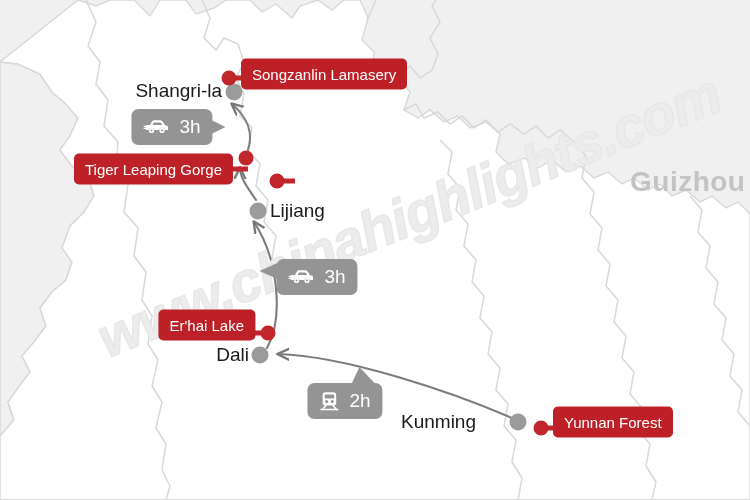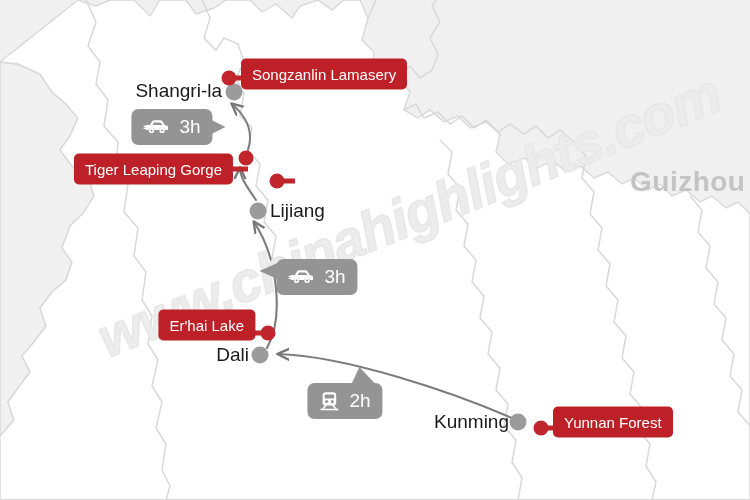--- a/index.html
+++ b/index.html
@@ -197,21 +197,21 @@
   <div class="city-dot" style="left:234px;top:92px"></div>
   <div class="city-name left-of" style="left:222px;top:91px">Shangri-la</div>
 
   <div class="city-dot" style="left:258px;top:211px"></div>
   <div class="city-name right-of" style="left:270px;top:211px">Lijiang</div>
 
   <div class="city-dot" style="left:260px;top:355px"></div>
   <div class="city-name left-of" style="left:249px;top:355px">Dali</div>
 
   <div class="city-dot" style="left:518px;top:422px"></div>
-  <div class="city-name left-of" style="left:509px;top:422px">Kunming</div>
+  <div class="city-name left-of" style="left:476px;top:422px">Kunming</div>
 
   <div class="attr-stem" style="left:229px;top:78px;width:16px"></div>
   <div class="attr-dot" style="left:229px;top:78px"></div>
   <div class="attr-label" style="left:241px;top:74px">Songzanlin Lamasery</div>
 
   <div class="attr-stem" style="left:228px;top:169px;width:20px"></div>
   <div class="attr-dot" style="left:246px;top:158px"></div>
   <div class="attr-label to-left" style="left:233px;top:169px">Tiger Leaping Gorge</div>
 
   <div class="attr-stem" style="left:277px;top:181px;width:18px"></div>

